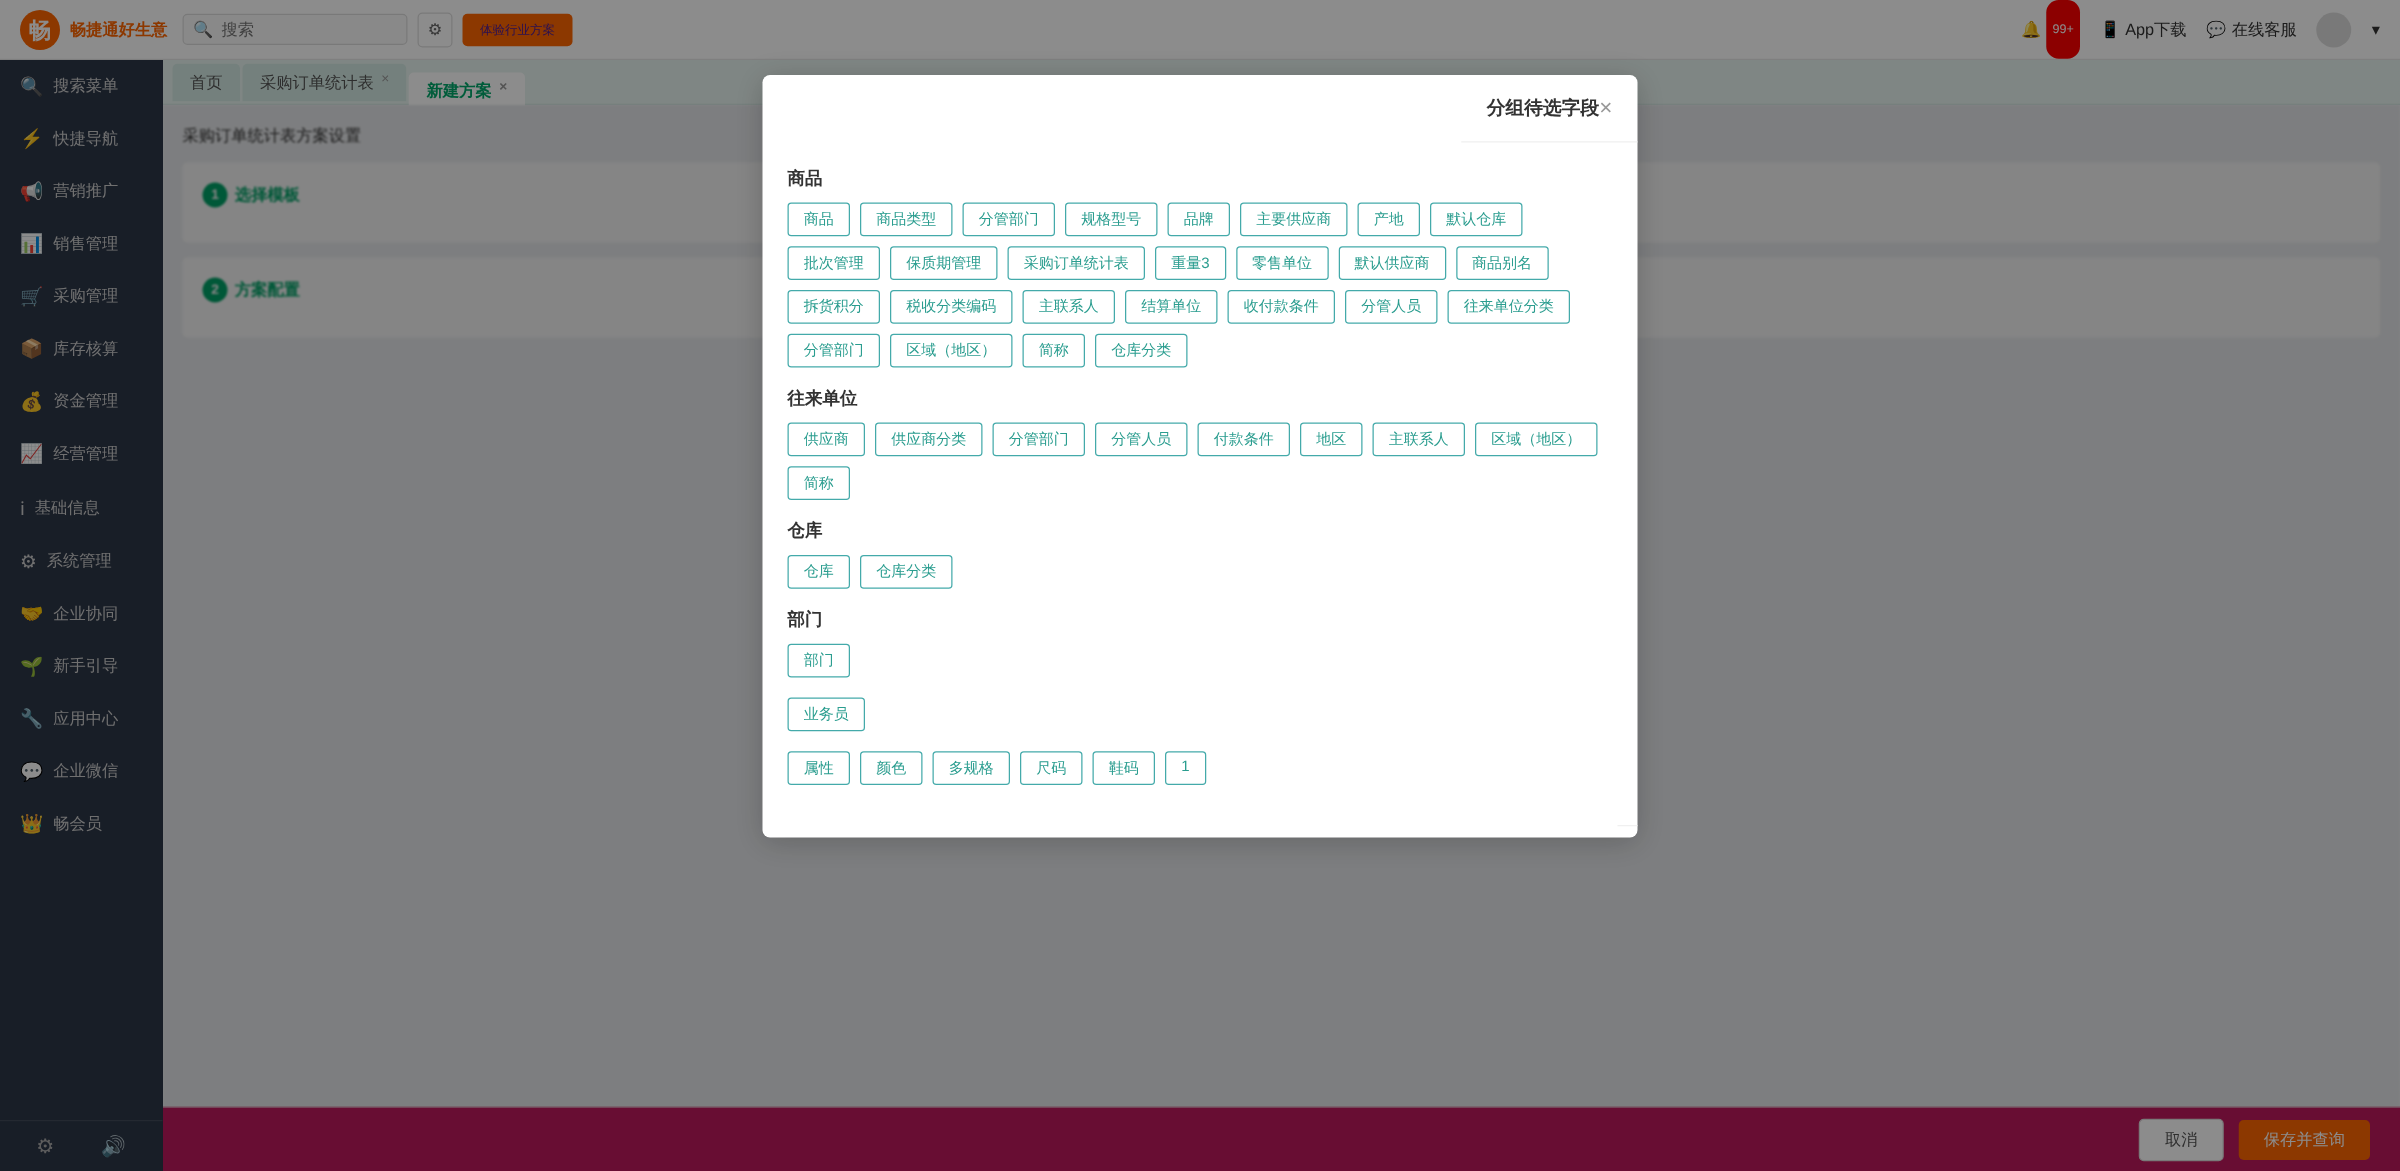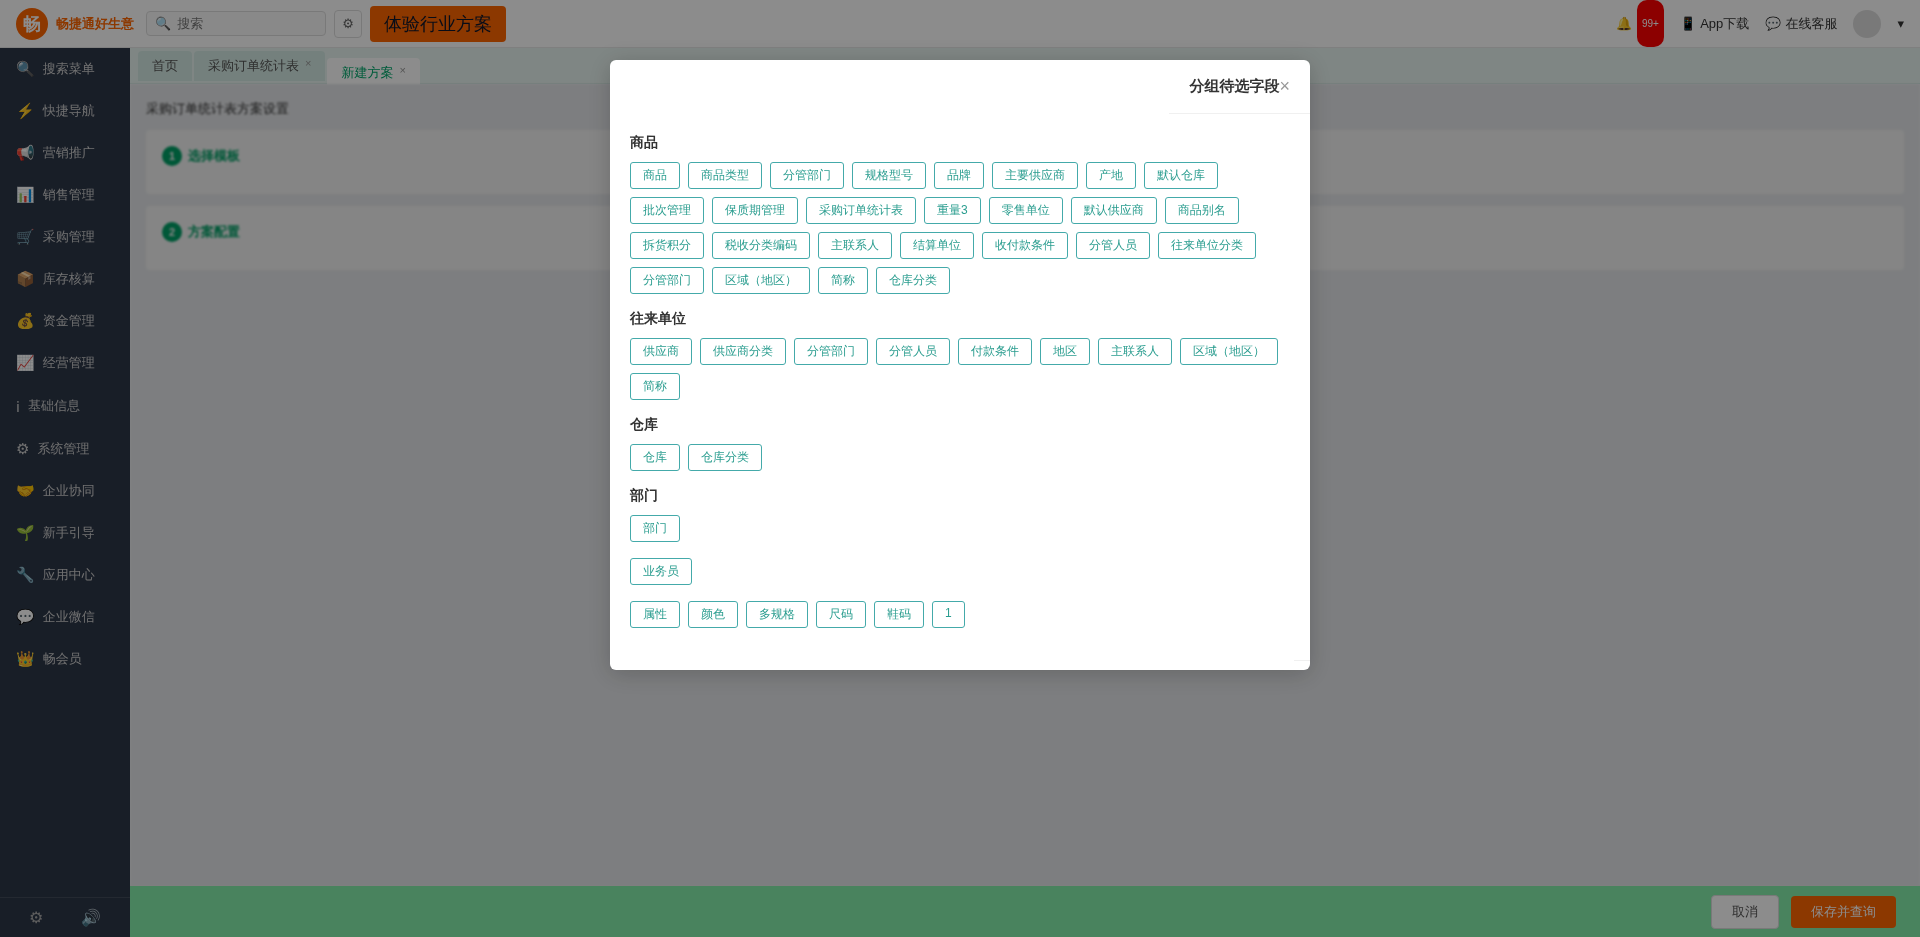--- a/index.html
+++ b/index.html
@@ -34,22 +34,22 @@
     }
     .topbar-search input { border: none; outline: none; background: transparent; font-size: 13px; width: 120px; }
     .topbar-btn-group { display: flex; align-items: center; gap: 8px; }
     .settings-btn {
       width: 28px; height: 28px; border-radius: 4px;
       border: 1px solid #ddd; background: #fff;
       display: flex; align-items: center; justify-content: center;
       cursor: pointer; color: #666;
     }
     .experience-btn {
-      background: #f60; color: #0f172a; border: none;
-      border-radius: 4px; padding: 6px 14px; cursor: pointer; font-size: 18px;
+      background: #f60; color: #4c1d95; border: none;
+      border-radius: 4px; padding: 6px 14px; cursor: pointer; font-size: 10px;
     }
     .topbar-right { display: flex; align-items: center; gap: 16px; margin-left: auto; }
     .topbar-right-item { display: flex; align-items: center; gap: 4px; cursor: pointer; color: #333; font-size: 13px; }
     .badge {
       background: #f00; color: #fff; border-radius: 10px;
       font-size: 10px; padding: 18px 5px; min-width: 18px; text-align: center;
     }
     .avatar { width: 28px; height: 28px; border-radius: 50%; background: #ddd; }
 
     
@@ -87,21 +87,21 @@
       padding: 0 8px;
       height: 36px;
       border-bottom: 1px solid #d0e8e0;
     }
     .tab-item {
       display: flex; gap: 6px;
       padding: 6px 14px; border-radius: 4px 4px 0 0;
       cursor: pointer; font-size: 13px; color: #555;
       background: #d4eae4; margin-right: 2px;
     }
-    .tab-item.active { background: #fff; color: #00a86b; font-weight: 400; margin-top: 14px; }
+    .tab-item.active { background: #fff; color: #00a86b; font-weight: 700; margin-top: 14px; }
     .tab-close { font-size: 11px; color: #999; cursor: pointer; }
 
     
     .page-content {
       flex: 1; padding: 16px;
       background: #f0f2f5;
       filter: blur(1px) brightness(0.95);
     }
     .page-header { font-size: 13px; color: #333; margin-bottom: 12px; }
     .config-section { background: #fff; border-radius: 4px; padding: 16px; margin-bottom: 12px; }
@@ -112,21 +112,21 @@
     .step-num {
       width: 20px; height: 20px; border-radius: 50%;
       background: #00a86b; color: #fff;
       display: flex; align-items: center; justify-content: center;
       font-size: 11px;
     }
 
     
     .bottom-bar {
       position: fixed; bottom: 0; left: 130px; right: 0;
-      height: 52px; background: #86efac;
+      height: 52px; background: #be185d;
       display: flex; align-items: center; justify-content: flex-end;
       padding: 0 24px; gap: 12px;
       border-top: 1px solid #e8e8e8; z-index: 80;
     }
     .btn-cancel {
       padding: 7px 20px; border: 1px solid #ddd; border-radius: 4px;
       background: #fff; cursor: pointer; font-size: 13px; color: #555;
     }
     .btn-save-query {
       padding: 7px 20px; border: none; border-radius: 4px;

